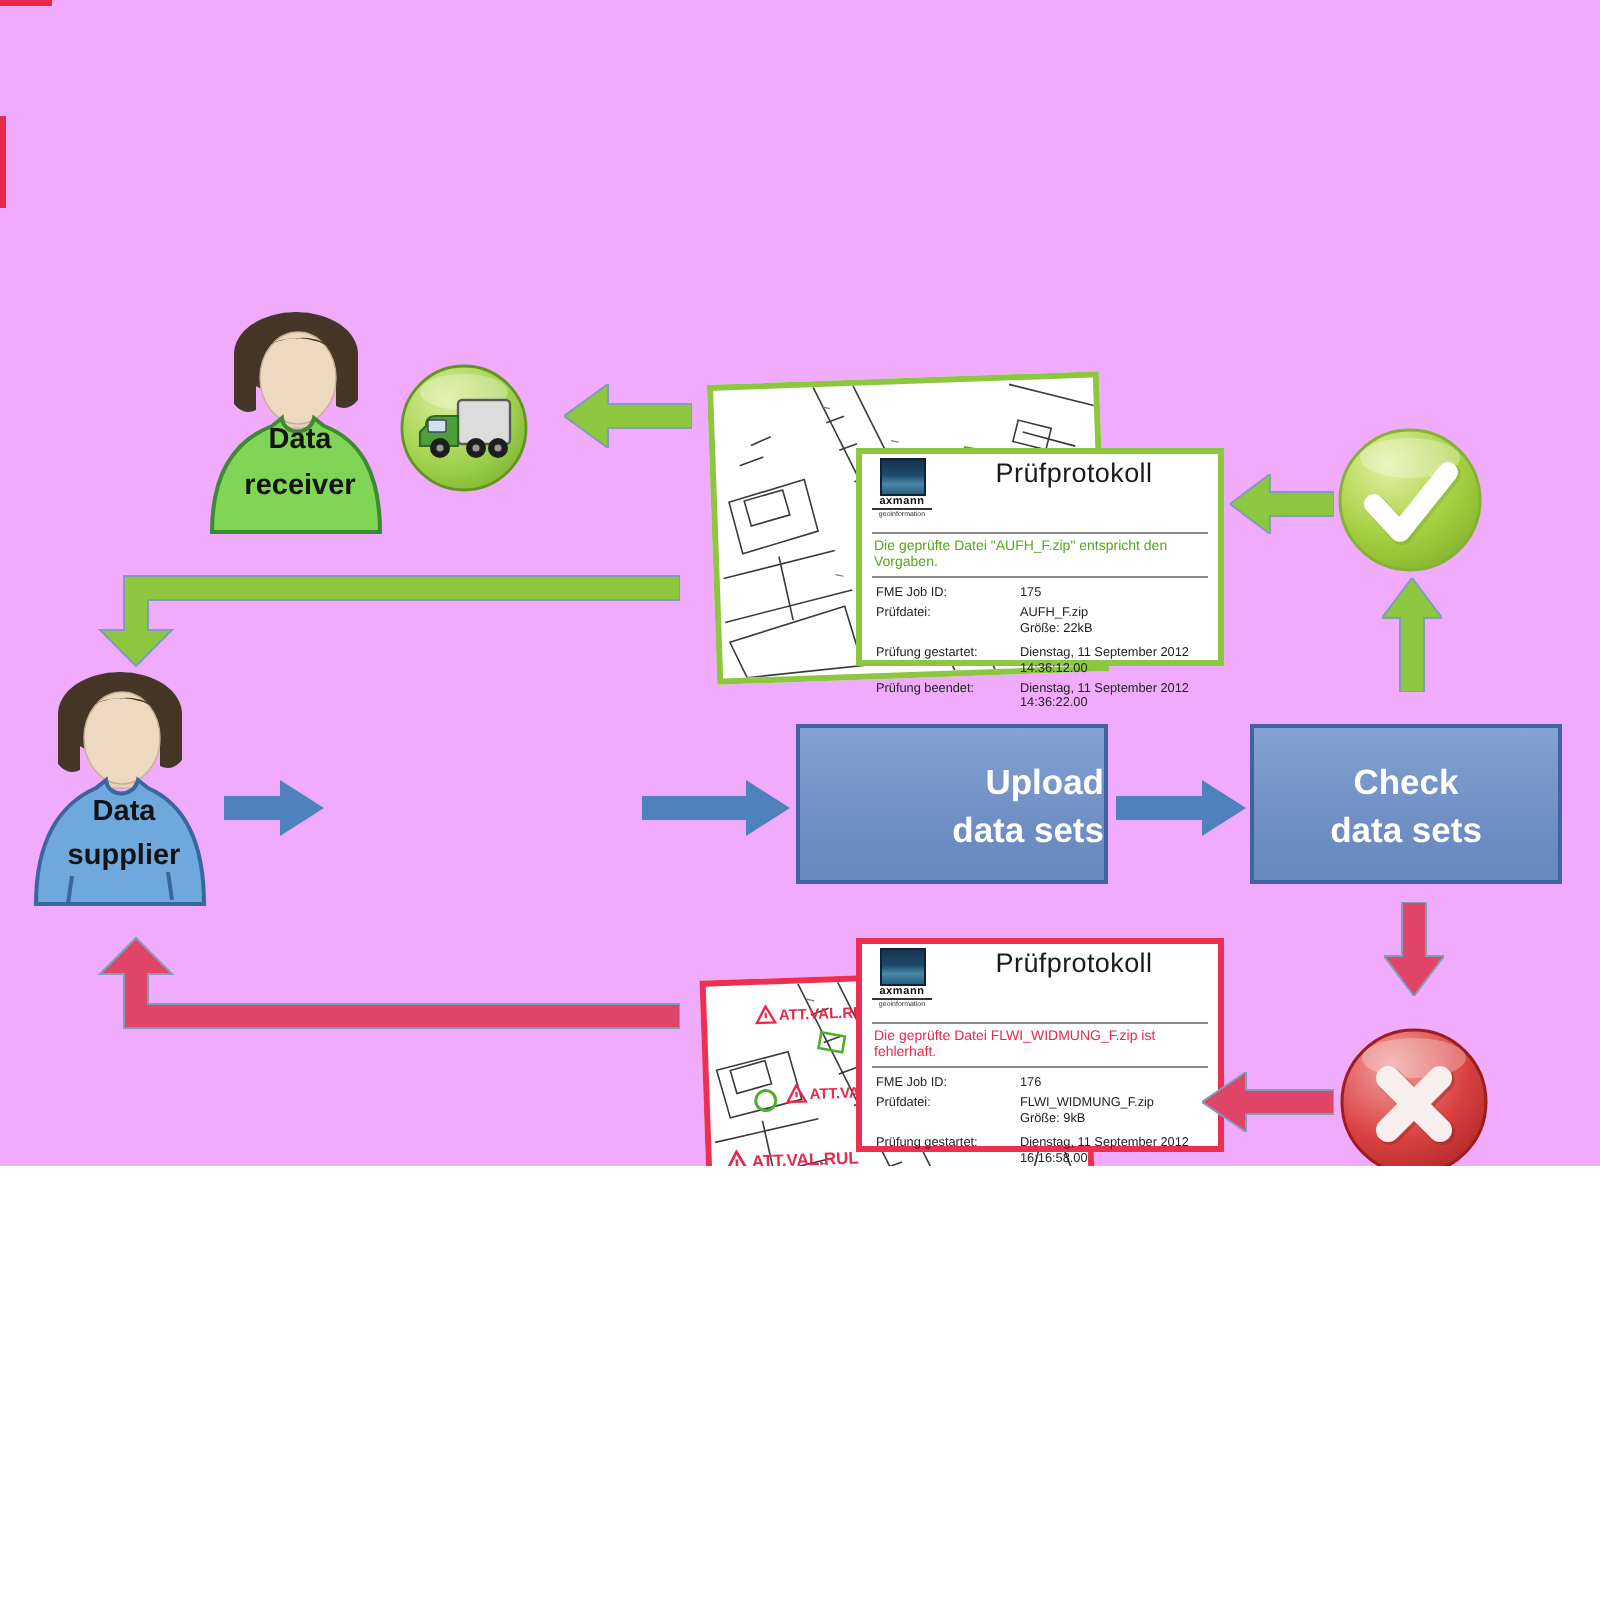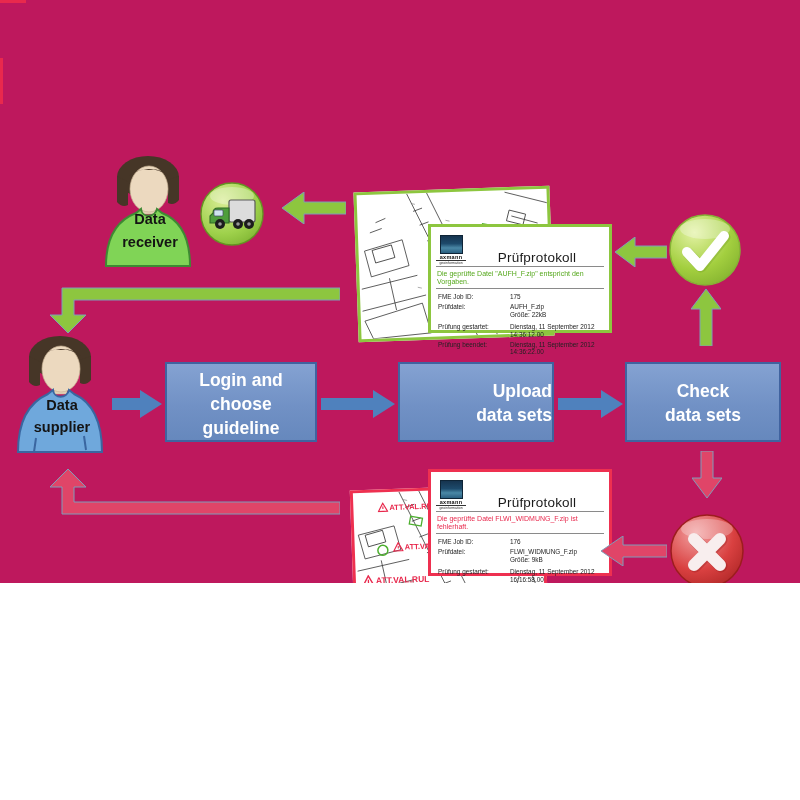--- a/index.html
+++ b/index.html
@@ -1,32 +1,32 @@
 <!DOCTYPE html>
 <html><head>
 <meta charset="utf-8">
 <style>
   html,body{margin:0;padding:0;background:#fff;}
-  #stage{position:relative;width:800px;height:583px;background:#be185d;overflow:hidden;
+  #stage{position:relative;width:800px;height:583px;background:#f0abfc;overflow:hidden;
          font-family:"Liberation Sans",sans-serif;}
   .abs{position:absolute;}
   svg text{font-family:"Liberation Sans",sans-serif;}
 
   
   .pbox{position:absolute;background:linear-gradient(180deg,#84a2d2 0%,#7191c5 55%,#6688bd 100%);
         border:2px solid #40639f;box-sizing:border-box;color:#fff;text-align:center;
         font-weight:700;font-size:17.5px;line-height:24px;}
   .pbox .bl{display:block;}
   .pad3{padding-top:4px;}
   .pad2{padding-top:15px;}
 
   
   .doc{position:absolute;background:#fff;border:3px solid #8dc63f;box-sizing:border-box;z-index:5;}
   .doc.red{border-color:#ee3050;}
-  .doc-header{display:flex;align-items:flex-end;height:36px;padding:2px 1px 0 5px;}
+  .doc-header{display:flex;align-items:flex-start;height:36px;padding:2px 1px 0 5px;}
   .logo{width:30px;flex:0 0 30px;text-align:center;}
   .logo-img{width:21px;height:17px;margin:0 auto;border:1px solid #0e2436;
             background:linear-gradient(180deg,#16344f 0%,#1d4a6b 45%,#4a88a6 70%,#2a5f80 100%);}
   .logo-name{font-size:5.5px;font-weight:700;color:#111;letter-spacing:.3px;line-height:5px;margin-top:1px;border-bottom:.5px solid #333;}
   .logo-sub{font-size:3.5px;color:#333;line-height:4px;}
   .doc-title{flex:1;text-align:center;font-size:13.5px;color:#1a1a1a;letter-spacing:.2px;}
   .doc-hr{border-top:1px solid #8a8a8a;margin:1px 5px;}
   .doc-status{margin:3px 6px 2px 6px;font-size:7px;line-height:8px;color:#55a81c;}
   .doc.red .doc-status{color:#e8294d;}
   .doc-rows{padding:3px 7px 0 7px;}
@@ -190,25 +190,20 @@
   <svg class="abs" style="left:112px;top:390px;" width="50" height="28" viewBox="0 0 50 28">
     <polygon points="0,8 28,8 28,0 50,14 28,28 28,20 0,20" fill="#4f81bd"></polygon>
   </svg>
   <svg class="abs" style="left:321px;top:390px;" width="74" height="28" viewBox="0 0 74 28">
     <polygon points="0,8 52,8 52,0 74,14 52,28 52,20 0,20" fill="#4f81bd"></polygon>
   </svg>
   <svg class="abs" style="left:558px;top:390px;" width="65" height="28" viewBox="0 0 65 28">
     <polygon points="0,8 43,8 43,0 65,14 43,28 43,20 0,20" fill="#4f81bd"></polygon>
   </svg>
 
-  <div class="pbox pad3" style="left:165px;top:362px;width:152px;height:80px;">
-    <span class="bl">Login and</span>
-    <span class="bl">choose</span>
-    <span class="bl">guideline</span>
-  </div>
   <div class="pbox pad2" style="left:398px;top:362px;width:156px;height:80px;text-align:right;">
     <span class="bl">Upload</span>
     <span class="bl">data sets</span>
   </div>
   <div class="pbox pad2" style="left:625px;top:362px;width:156px;height:80px;">
     <span class="bl">Check</span>
     <span class="bl">data sets</span>
   </div>
 
   <svg class="abs" style="left:692px;top:451px;" width="30" height="47" viewBox="0 0 30 47">

